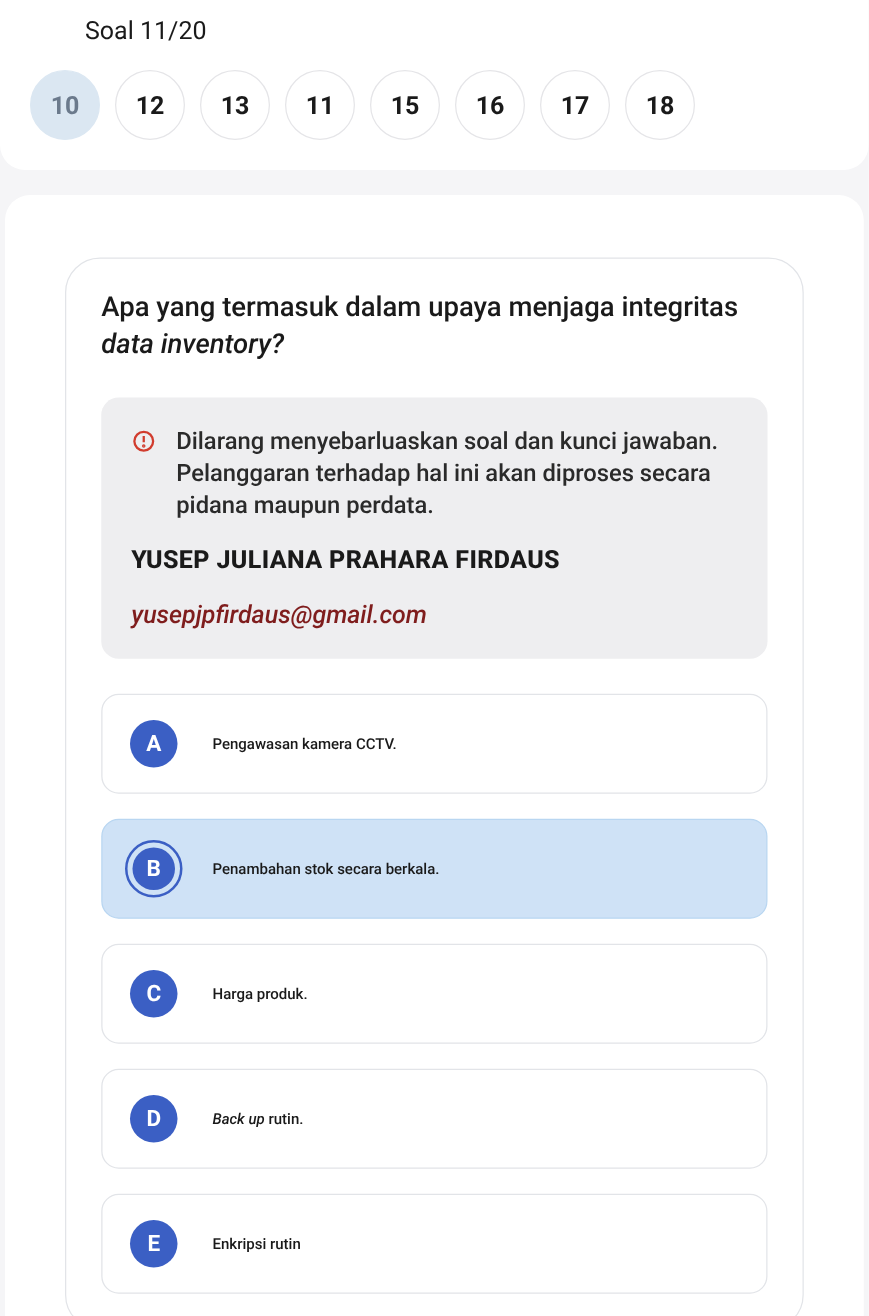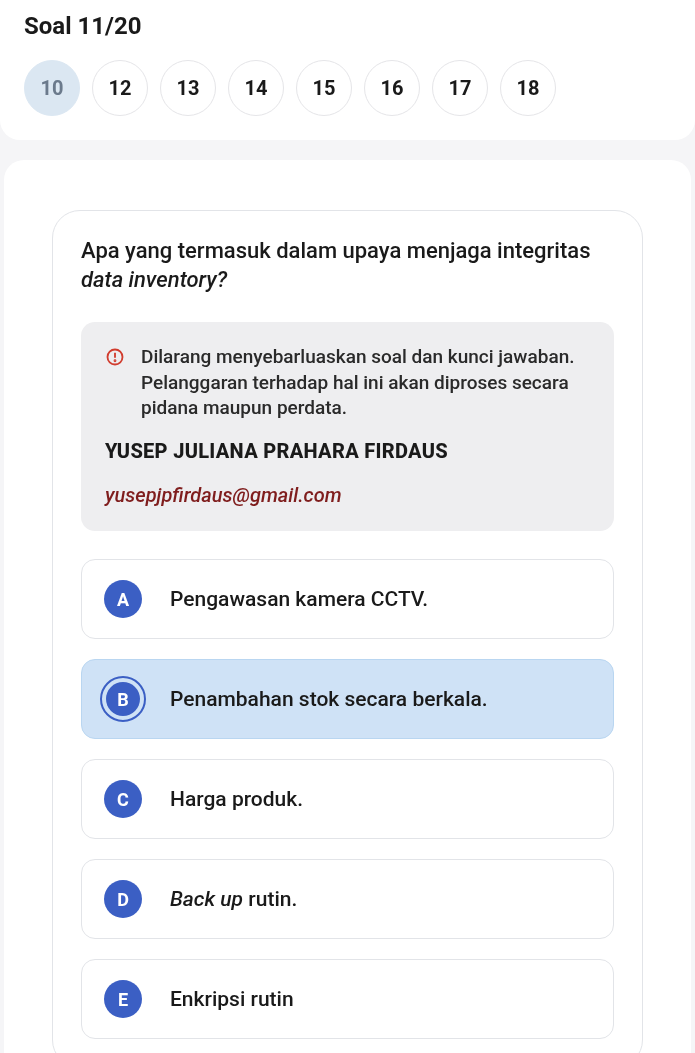--- a/index.html
+++ b/index.html
@@ -10,23 +10,24 @@
     min-height: 1053px;
     color: #1a1a1a;
   }
   .top-card {
     background: #fff;
     border-radius: 0 0 20px 20px;
     padding: 12px 24px 24px 24px;
     margin-bottom: 20px;
   }
   .soal-label {
-    font-weight: 700;
-    font-size: 24px;
+    font-weight: 400;
+    font-size: 20px;
     margin-bottom: 20px;
+    margin-left: 44px;
   }
   .nav-row {
     display: flex;
     gap: 12px;
     overflow: hidden;
   }
   .nav-pill {
     flex: 0 0 56px;
     width: 56px;
     height: 56px;
@@ -143,36 +144,36 @@
     font-size: 18px;
     display: flex;
     align-items: center;
     justify-content: center;
   }
   .option.selected .opt-letter {
     width: 34px;
     height: 34px;
   }
   .opt-text {
-    font-size: 21px;
+    font-size: 12px;
     font-weight: 500;
     color: #1a1a1a;
   }
   .opt-text .italic { font-style: italic; }
 </style>
 </head>
 <body>
 
 <div class="top-card">
   <div class="soal-label">Soal 11/20</div>
   <div class="nav-row" id="nav-row">
       <div class="nav-pill answered">10</div>
       <div class="nav-pill">12</div>
       <div class="nav-pill">13</div>
-      <div class="nav-pill">14</div>
+      <div class="nav-pill">11</div>
       <div class="nav-pill">15</div>
       <div class="nav-pill">16</div>
       <div class="nav-pill">17</div>
       <div class="nav-pill">18</div>
     </div>
 </div>
 
 <div class="main-card">
   <div class="question-box">
     <div class="question-text">

